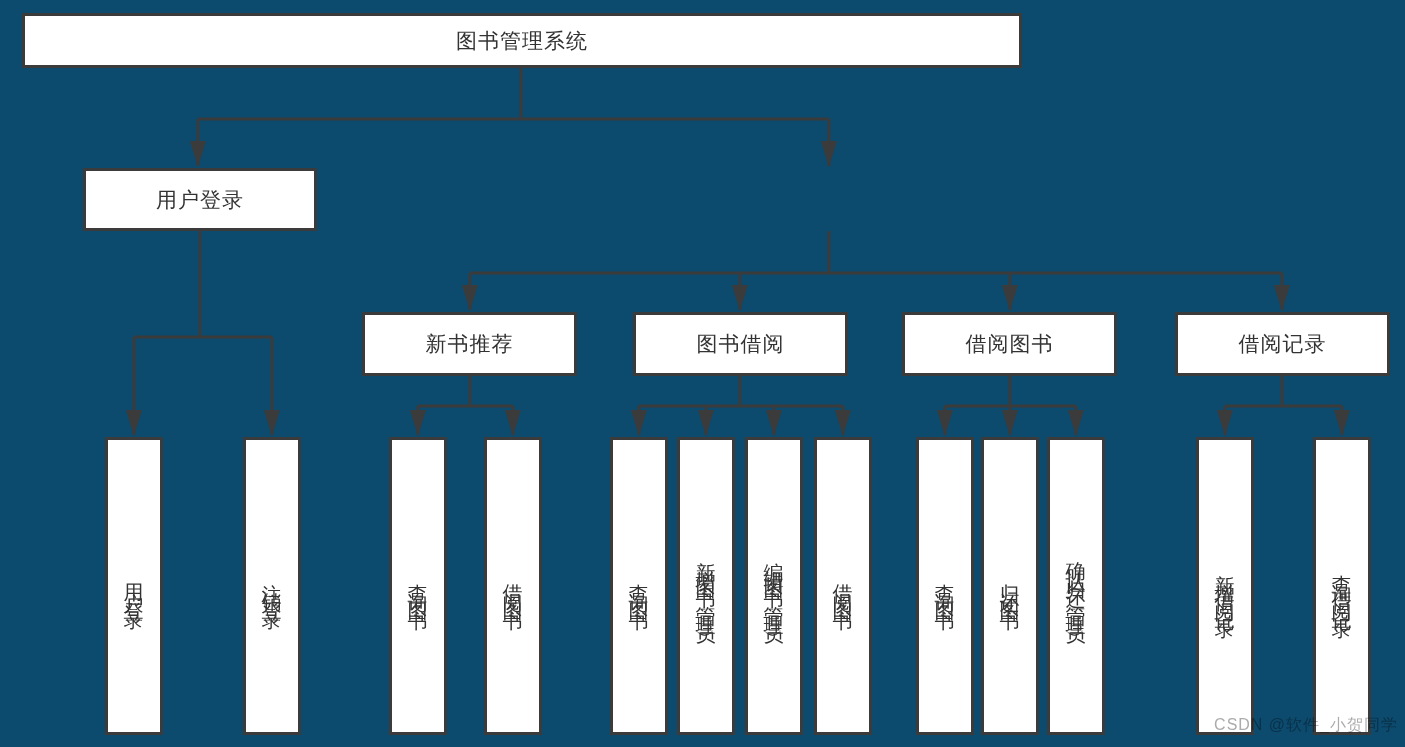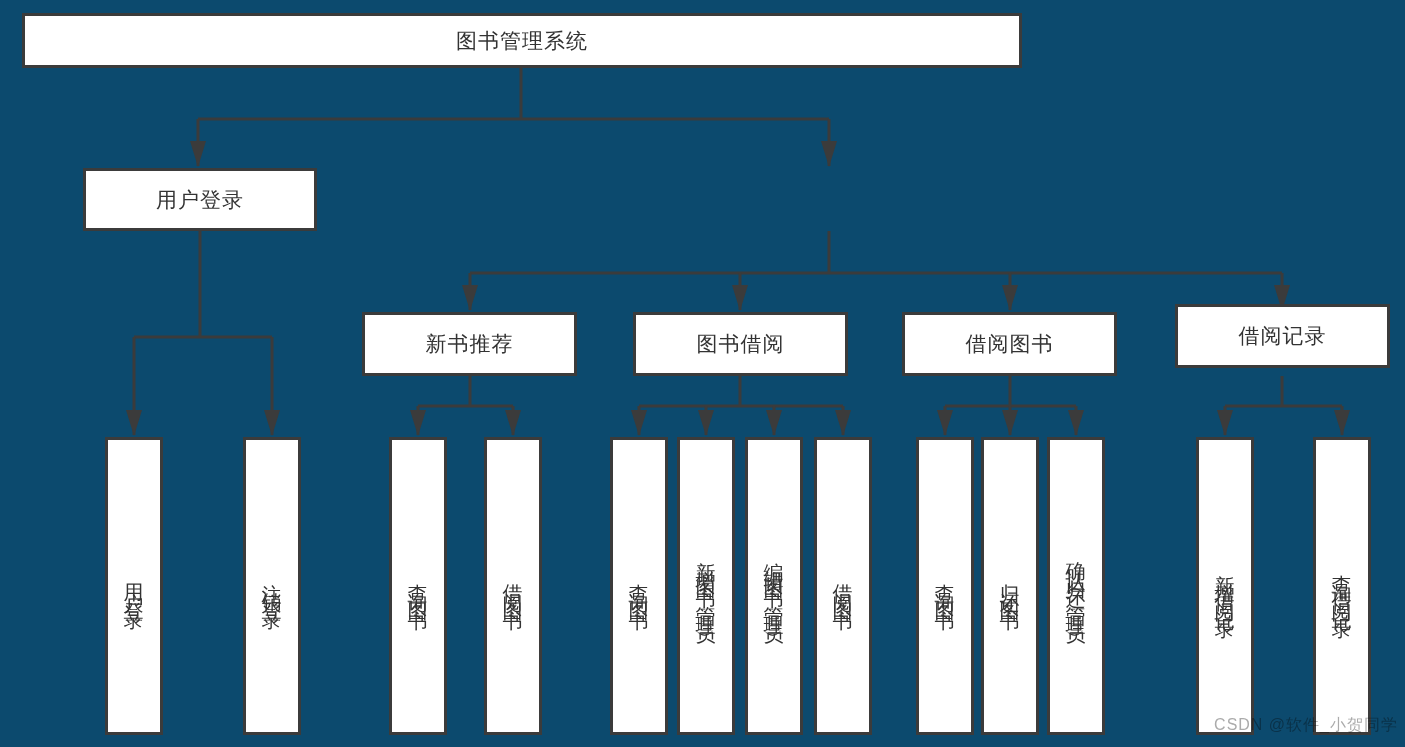--- a/index.html
+++ b/index.html
@@ -54,21 +54,21 @@
     letter-spacing: 9px;
     color: #333333;
   }
   
   #n-root  { left: 22px;   top: 13px;  width: 1000px; height: 55px; }
   #n-login { left: 83px;   top: 168px; width: 234px;  height: 63px; }
   #n-mgmt  { left: 712px;  top: 168px; width: 235px;  height: 63px; }
   #n-rec   { left: 362px;  top: 312px; width: 215px;  height: 64px; }
   #n-bor   { left: 633px;  top: 312px; width: 215px;  height: 64px; }
   #n-cur   { left: 902px;  top: 312px; width: 215px;  height: 64px; }
-  #n-his   { left: 1175px; top: 304px; width: 215px;  height: 64px; }
+  #n-his   { left: 1175px; top: 312px; width: 215px;  height: 64px; }
   #lf-a1 { left: 105px;  }
   #lf-a2 { left: 243px;  }
   #lf-b1 { left: 389px;  }
   #lf-b2 { left: 484px;  }
   #lf-c1 { left: 610px;  }
   #lf-c2 { left: 677px;  }
   #lf-c3 { left: 745px;  }
   #lf-c4 { left: 814px;  }
   #lf-d1 { left: 916px;  }
   #lf-d2 { left: 981px;  }

